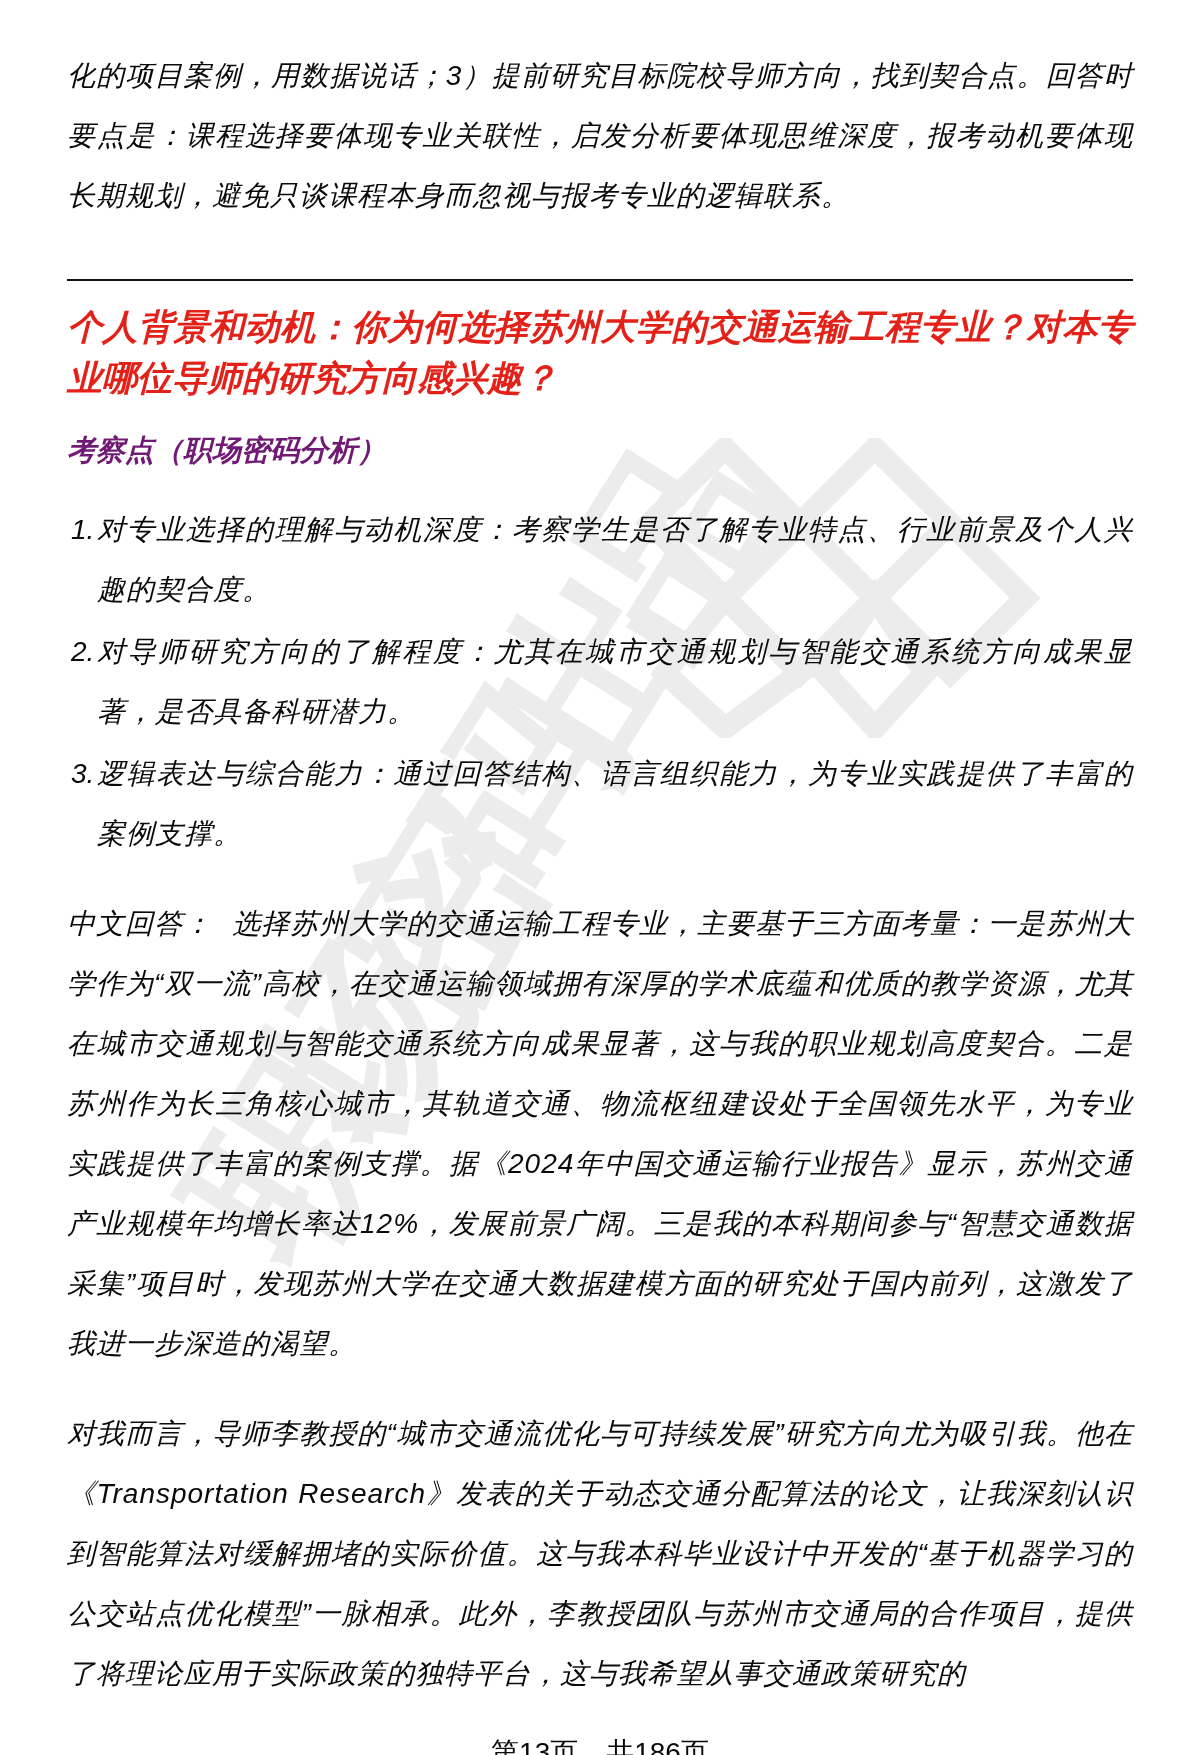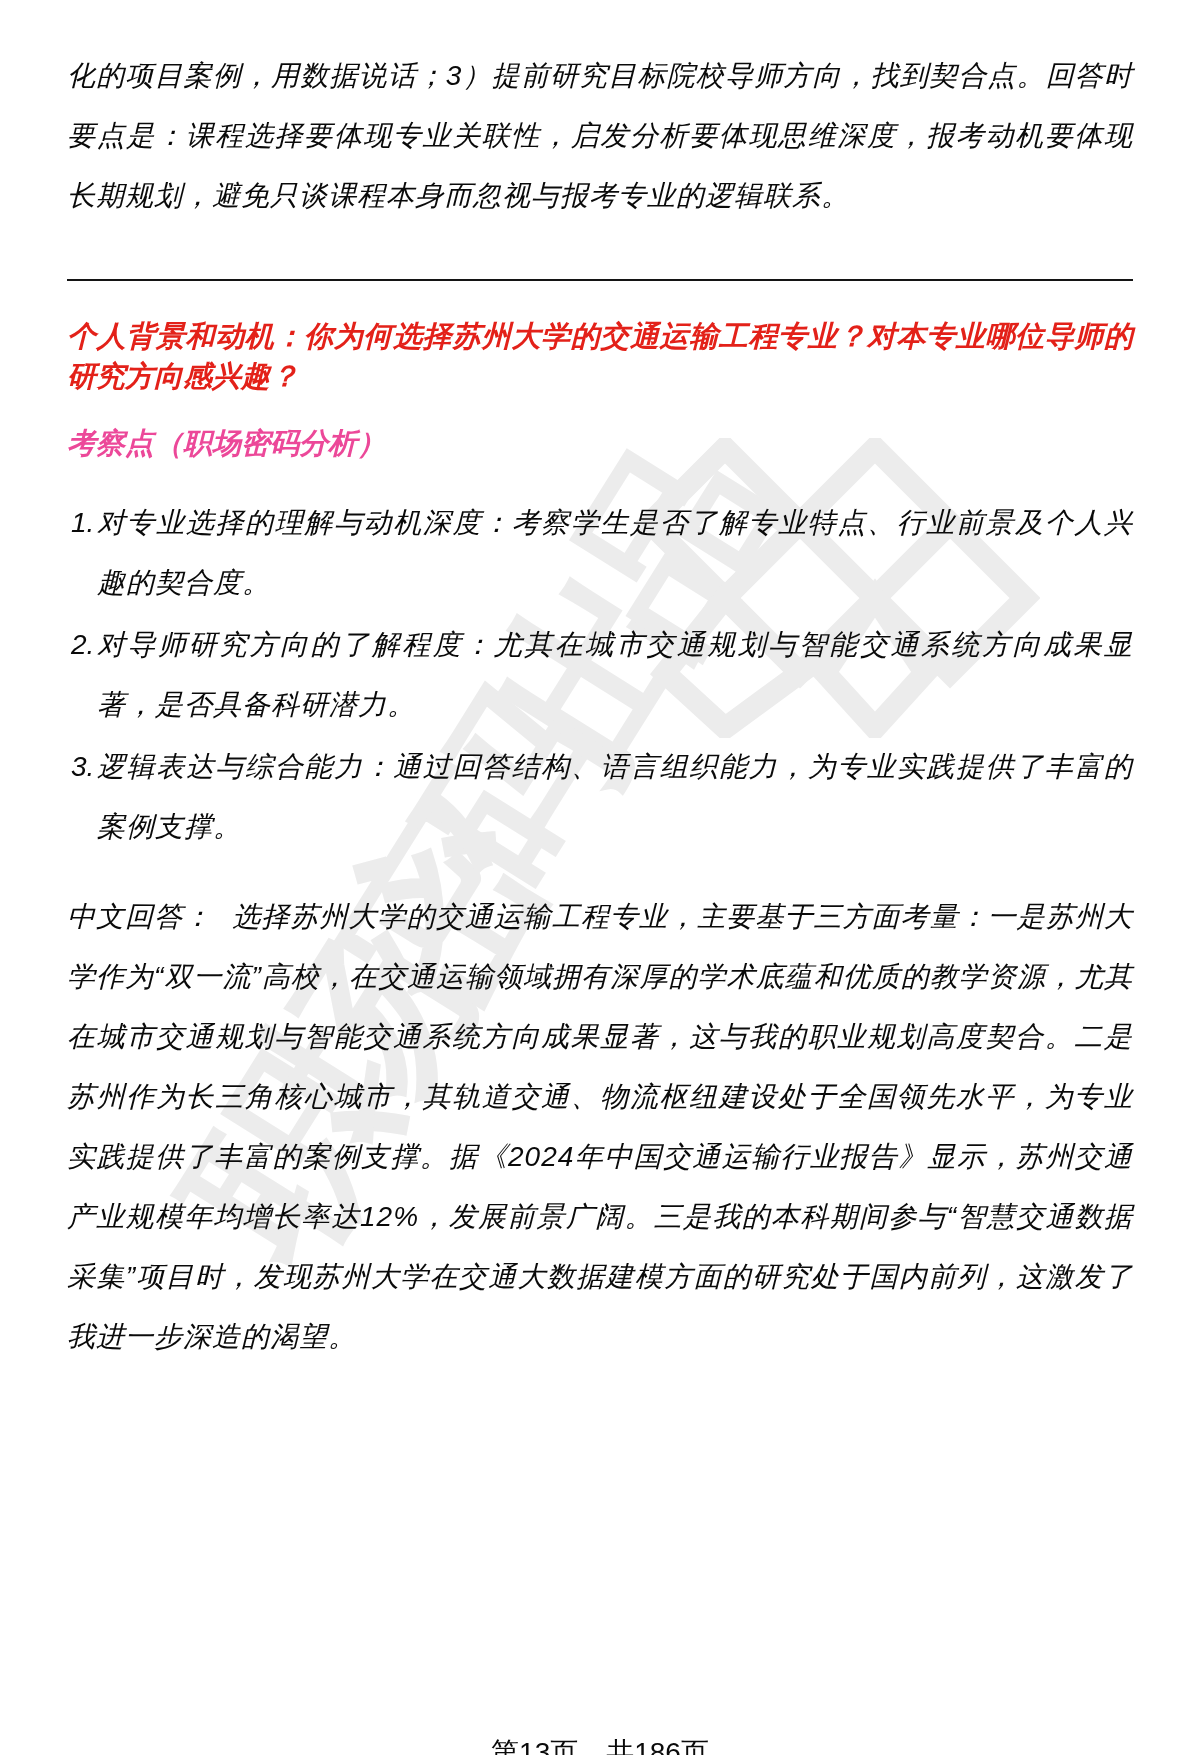--- a/index.html
+++ b/index.html
@@ -47,33 +47,33 @@
     line-height: 60px;
     letter-spacing: 1px;
     text-align: justify;
   }
   .divider {
     border: none;
     border-top: 2px solid #141414;
     margin-top: 53px;
   }
   .question {
-    margin-top: 35px;
-    font-size: 29px;
+    margin-top: 20px;
+    font-size: 35px;
     font-weight: 700;
-    line-height: 40px;
+    line-height: 51px;
     color: #e32119;
     text-align: justify;
   }
   .section-heading {
     margin-top: 27px;
     font-size: 29px;
     font-weight: 700;
     line-height: 40px;
-    color: #ec4899;
+    color: #701a75;
   }
   .points {
     list-style: none;
     margin-top: 30px;
   }
   .points li {
     display: flex;
     padding-left: 4px;
     margin-bottom: 2px;
   }
@@ -137,18 +137,19 @@
       <li>
         <span class="num">3.</span>
         <span class="txt body-text">逻辑表达与综合能力：通过回答结构、语言组织能力，为专业实践提供了丰富的案例支撑。</span>
       </li>
     </ol>
 
     <p class="body-text answer-p">
       <span class="answer-label">中文回答：</span><span>选择苏州大学的交通运输工程专业，主要基于三方面考量：一是苏州大学作为“双一流”高校，在交通运输领域拥有深厚的学术底蕴和优质的教学资源，尤其在城市交通规划与智能交通系统方向成果显著，这与我的职业规划高度契合。二是苏州作为长三角核心城市，其轨道交通、物流枢纽建设处于全国领先水平，为专业实践提供了丰富的案例支撑。据《2024年中国交通运输行业报告》显示，苏州交通产业规模年均增长率达12%，发展前景广阔。三是我的本科期间参与“智慧交通数据采集”项目时，发现苏州大学在交通大数据建模方面的研究处于国内前列，这激发了我进一步深造的渴望。</span>
     </p>
 
+    <p class="body-text answer-p">对我而言，导师李教授的“城市交通流优化与可持续发展”研究方向尤为吸引我。他在《Transportation Research》发表的关于动态交通分配算法的论文，让我深刻认识到智能算法对缓解拥堵的实际价值。这与我本科毕业设计中开发的“基于机器学习的公交站点优化模型”一脉相承。此外，李教授团队与苏州市交通局的合作项目，提供了将理论应用于实际政策的独特平台，这与我希望从事交通政策研究的</p>
 
   </div>
 
   <div class="footer">第13页，共186页</div>
 
 </div>
 
 </body></html>

